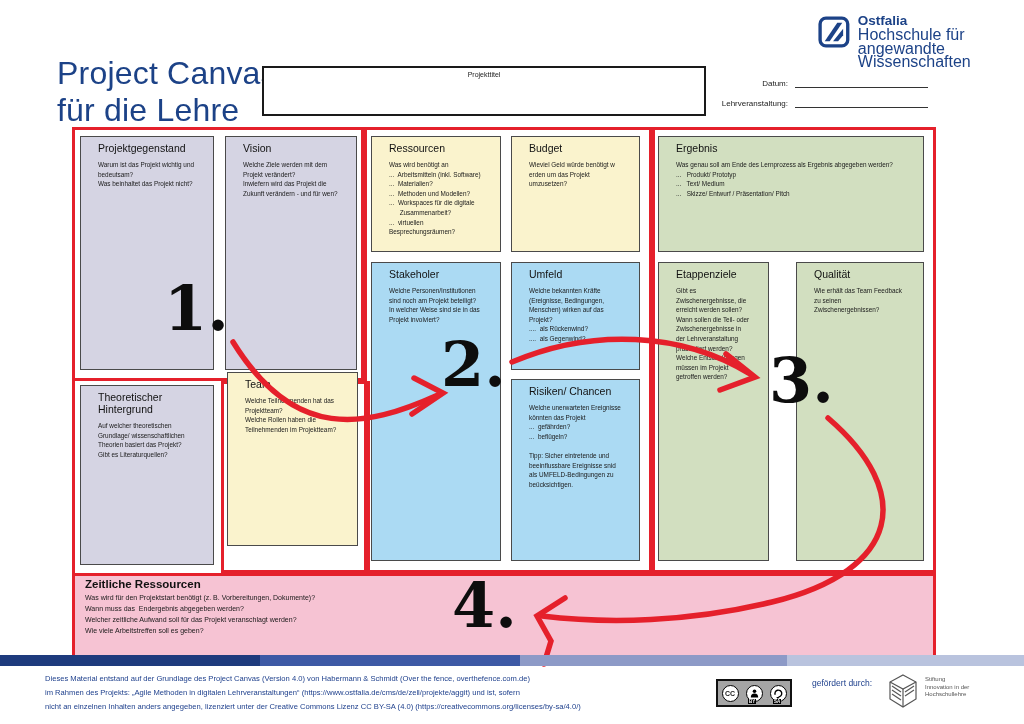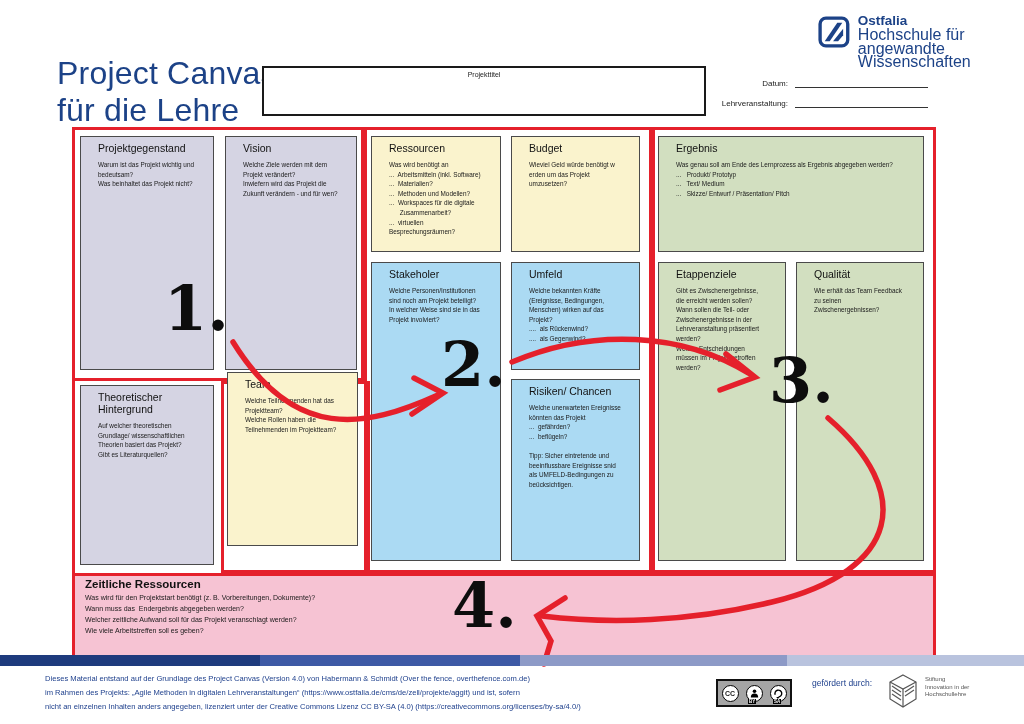--- a/index.html
+++ b/index.html
@@ -144,21 +144,21 @@
 Tipp: Sicher eintretende und beeinflussbare Ereignisse snid als UMFELD-Bedingungen zu beücksichtigen.</div>
   </div>
 
   <div class="abs box green" style="left:658px;top:136px;width:266px;height:116px;">
     <div class="box-title">Ergebnis</div>
     <div class="box-body">Was genau soll am Ende des Lernprozess als Ergebnis abgegeben werden?
 ...   Produkt/ Prototyp
 ...   Text/ Medium
 ...   Skizze/ Entwurf / Präsentation/ Pitch</div>
   </div>
-  <div class="abs box green" style="left:658px;top:262px;width:128px;height:299px;">
+  <div class="abs box green" style="left:658px;top:262px;width:111px;height:299px;">
     <div class="box-title">Etappenziele</div>
     <div class="box-body">Gibt es Zwischenergebnisse, die erreicht werden sollen?
 Wann sollen die Teil- oder Zwischenergebnisse in der Lehrveranstaltung präsentiert werden?
 Welche Entscheidungen müssen im Projekt getroffen werden?</div>
   </div>
   <div class="abs box green" style="left:796px;top:262px;width:128px;height:299px;">
     <div class="box-title">Qualität</div>
     <div class="box-body">Wie erhält das Team Feedback zu seinen Zwischenergebnissen?</div>
   </div>
 

